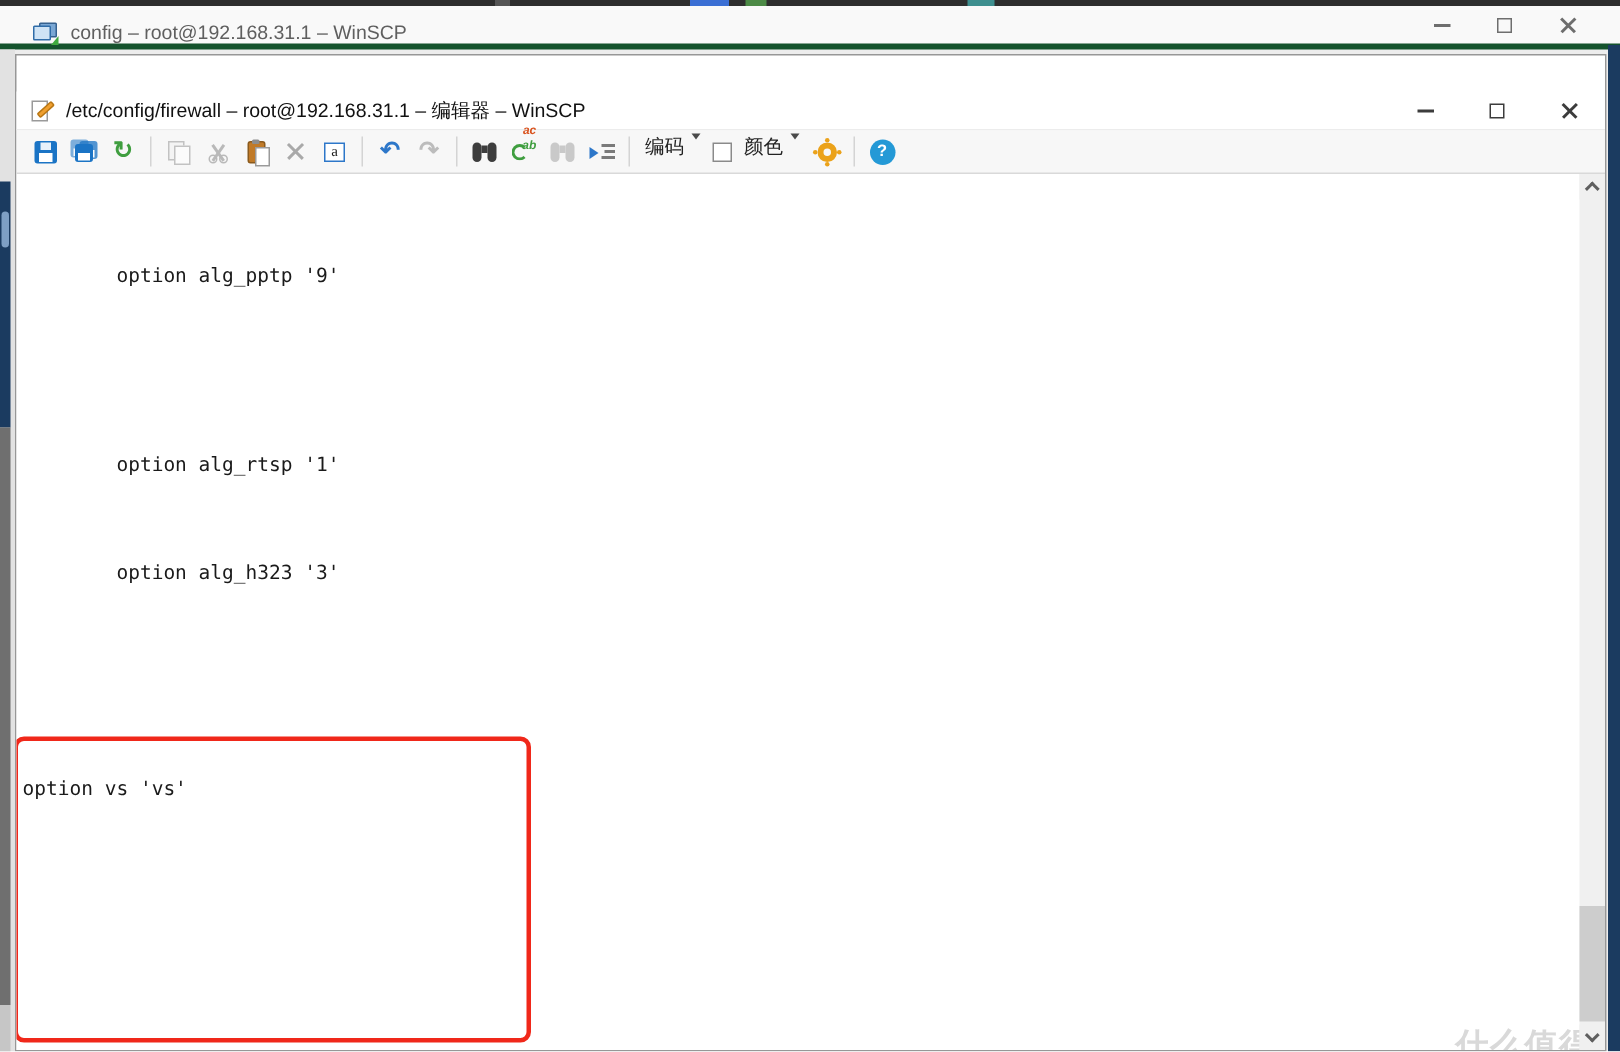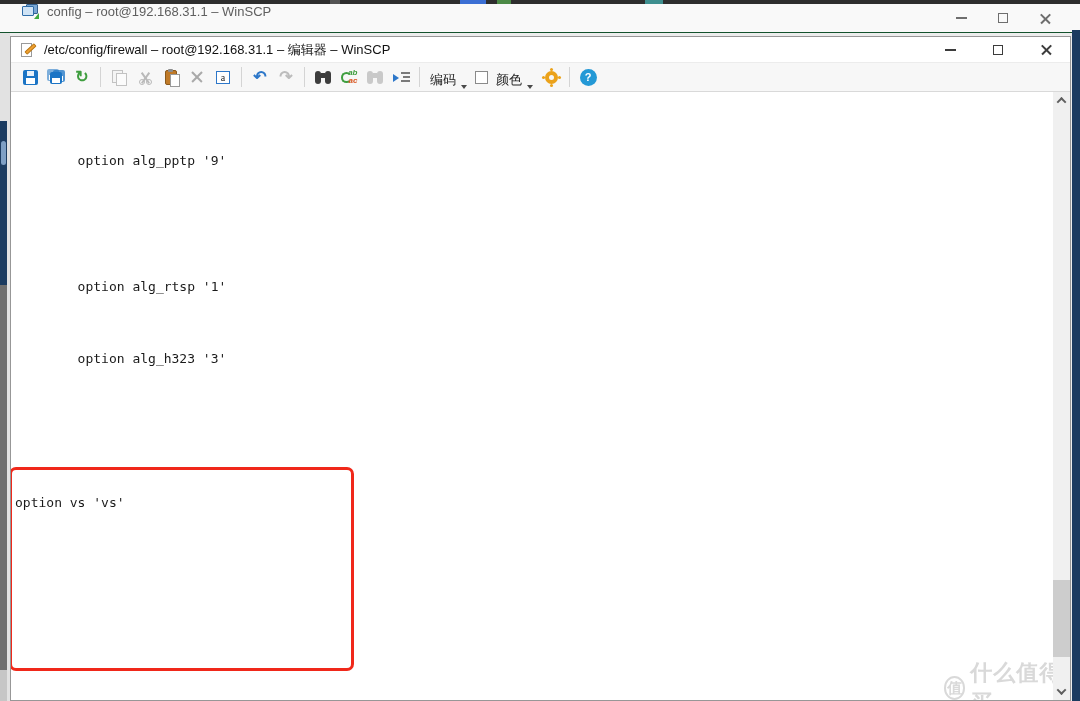--- a/index.html
+++ b/index.html
@@ -5,21 +5,21 @@
   * { margin:0; padding:0; box-sizing:border-box; }
   html,body { width:1080px; height:701px; overflow:hidden; font-family:"Liberation Sans", sans-serif; }
   .screen { position:relative; width:1080px; height:701px; background:#ededed; overflow:hidden; }
 
   
   .top-strip { position:absolute; left:0; top:0; width:1080px; height:4px; background:#2e2e2e; }
   .top-strip .frag { position:absolute; top:0; height:4px; }
 
   
   .outer-titlebar { position:absolute; left:0; top:4px; width:1080px; height:29px;
-    background:#f9f9f9; border-bottom:1px solid #14532d; display:flex; align-items:flex-start; }
+    background:#f9f9f9; border-bottom:4px solid #14532d; display:flex; align-items:flex-end; }
   .outer-title-text { color:#5f5f5f; font-size:13px; margin-left:8px; }
   .winscp-icon { position:relative; width:17px; height:14px; margin-left:22px; flex:none; }
   .winscp-icon .mon2 { position:absolute; left:4px; top:0; width:12px; height:10px; background:#7aa7d4; border:1px solid #35618f; border-radius:1px; }
   .winscp-icon .mon1 { position:absolute; left:0; top:2px; width:12px; height:10px; background:#cfe3f5; border:1px solid #2f6ca8; border-radius:1px; }
   .winscp-icon .arrow { position:absolute; right:0; bottom:-1px; width:0; height:0;
     border-left:5px solid transparent; border-bottom:6px solid #3faa3f; }
 
   .win-controls { margin-left:auto; display:flex; align-items:center; height:100%; }
   .wbtn { width:42px; height:100%; display:flex; align-items:center; justify-content:center; background:transparent; border:0; cursor:default; position:relative; }
   .wc-minbar { display:block; width:11px; height:2px; background:#6e6e6e; }
@@ -35,33 +35,33 @@
   .seg-navy   { left:0; top:88px;  width:7px; height:164px; background:#1b3b60; }
   .seg-lthumb { left:1px; top:108px; width:5px; height:24px; background:#7e9fc4; border-radius:3px; }
   .seg-g1 { left:0; top:252px; width:7px; height:385px; background:#6f6f6f; }
   .seg-g2 { left:0; top:637px; width:7px; height:32px;  background:#c6c6c6; }
   
   .right-navy { position:absolute; left:1072px; top:30px; width:8px; height:671px; background:#1b3b60; }
 
   
   .editor-window { position:absolute; left:10px; top:36px; width:1061px; height:665px;
     background:#fff; border:1px solid #979797; display:flex; flex-direction:column; }
-  .editor-titlebar { height:26px; flex:none; background:#fff; display:flex; align-items:center; border-bottom:1px solid #ececec; }
+  .editor-titlebar { height:26px; flex:none; background:#fff; display:flex; align-items:center; border-bottom:1px solid #ececec;margin-top:24px; }
   .editor-title-text { color:#111; font-size:13px; margin-left:8px; }
   .edit-icon { position:relative; width:15px; height:16px; margin-left:10px; flex:none; }
   .edit-icon .page { position:absolute; left:0; top:1px; width:11px; height:14px; background:#fff; border:1px solid #9a9a9a; }
   .edit-icon .pencil { position:absolute; left:3px; top:5px; width:13px; height:4px; background:#f0a030; border:1px solid #b97714; transform:rotate(-42deg); border-radius:1px; }
   .editor-ctrl .wbtn { width:48px; }
 
   
   .toolbar { height:29px; flex:none; background:#f7f7f7; border-bottom:1px solid #d9d9d9;
     display:flex; align-items:center; padding-left:6px; }
   .tbtn { height:24px; min-width:24px; border:0; background:transparent; display:flex; align-items:center; justify-content:center; margin:0 1px; cursor:default; }
   .tsep { width:1px; height:20px; background:#d4d4d4; margin:0 5px; }
-  .tlabel { font-size:13px; color:#222; display:flex; align-items:flex-end; padding:0 4px; }
+  .tlabel { font-size:13px; color:#222; display:flex; align-items:flex-start; padding:0 4px; }
   .caret { width:0; height:0; border-left:3.5px solid transparent; border-right:3.5px solid transparent; border-top:4px solid #4a4a4a; margin-left:5px; }
 
   .ic { position:relative; display:inline-block; }
   .ic-floppy { width:15px; height:15px; background:#1b74c5; border-radius:2px; }
   .ic-floppy::before { content:""; position:absolute; top:1px; left:4px; width:7px; height:5px; background:#e8f1fa; }
   .ic-floppy::after  { content:""; position:absolute; bottom:1px; left:3px; width:9px; height:6px; background:#fff; }
   .ic-floppy2 { width:18px; height:16px; }
   .ic-floppy2 .f { position:absolute; width:12px; height:12px; background:#1b74c5; border-radius:2px; }
   .ic-floppy2 .f::after { content:""; position:absolute; bottom:1px; left:2px; width:8px; height:5px; background:#fff; }
   .ic-floppy2 .f1 { left:0; top:0; opacity:.55; } .ic-floppy2 .f2 { left:3px; top:3px; } .ic-floppy2 .f3 { left:6px; top:1px; opacity:.75; }
@@ -85,21 +85,21 @@
   .ic-del i.a { transform:rotate(45deg); } .ic-del i.b { transform:rotate(-45deg); }
   .ic-selall { width:14px; height:13px; border:1px solid #2d77c9; background:#fff; font-size:10px; color:#1a1a1a;
     display:flex; align-items:center; justify-content:center; font-family:"Liberation Serif", serif; }
   .ic-binoc { width:18px; height:15px; }
   .ic-binoc b { position:absolute; top:1px; width:6px; height:13px; background:#3d3d3d; border-radius:3px; }
   .ic-binoc b.l { left:1px; } .ic-binoc b.r { right:1px; }
   .ic-binoc::after { content:""; position:absolute; left:7px; top:3px; width:4px; height:5px; background:#3d3d3d; }
   .ic-binoc.dis b, .ic-binoc.dis::after { background:#c9c9c9; }
   .ic-replace { width:17px; height:16px; font-size:8px; font-weight:bold; line-height:8px; text-align:right; }
   .ic-replace .ra { position:absolute; right:0; top:0; color:#3f9e3f; }
-  .ic-replace .rc { position:absolute; right:0; bottom:0; color:#d9531e;padding-left:20px; }
+  .ic-replace .rc { position:absolute; right:0; bottom:18px; color:#d9531e;padding-left:20px; }
   .ic-replace::before { content:""; position:absolute; left:0; top:3px; width:7px; height:7px; border:2px solid #3f9e3f; border-right-color:transparent; border-radius:50%; }
   .ic-goto { width:17px; height:14px; }
   .ic-goto::before { content:""; position:absolute; left:0; top:4px; width:0; height:0;
     border-top:4px solid transparent; border-bottom:4px solid transparent; border-left:6px solid #2d77c9; }
   .ic-goto .ln { position:absolute; right:0; width:9px; height:2px; background:#7a7a7a; }
   .ic-goto .ln1 { top:2px; } .ic-goto .ln2 { top:6px; width:7px; } .ic-goto .ln3 { top:10px; }
   .tcheck { width:13px; height:13px; background:#fff; border:1px solid #8a8a8a; margin:0 3px; }
   .ic-gear { width:13px; height:13px; border:4px solid #eba21a; border-radius:50%;
     box-shadow:0 -8px 0 -5px #eba21a, 0 8px 0 -5px #eba21a, 8px 0 0 -5px #eba21a, -8px 0 0 -5px #eba21a; }
   .ic-help { width:17px; height:17px; border-radius:50%; background:#2499d6; color:#fff; font-size:11px; font-weight:bold;

